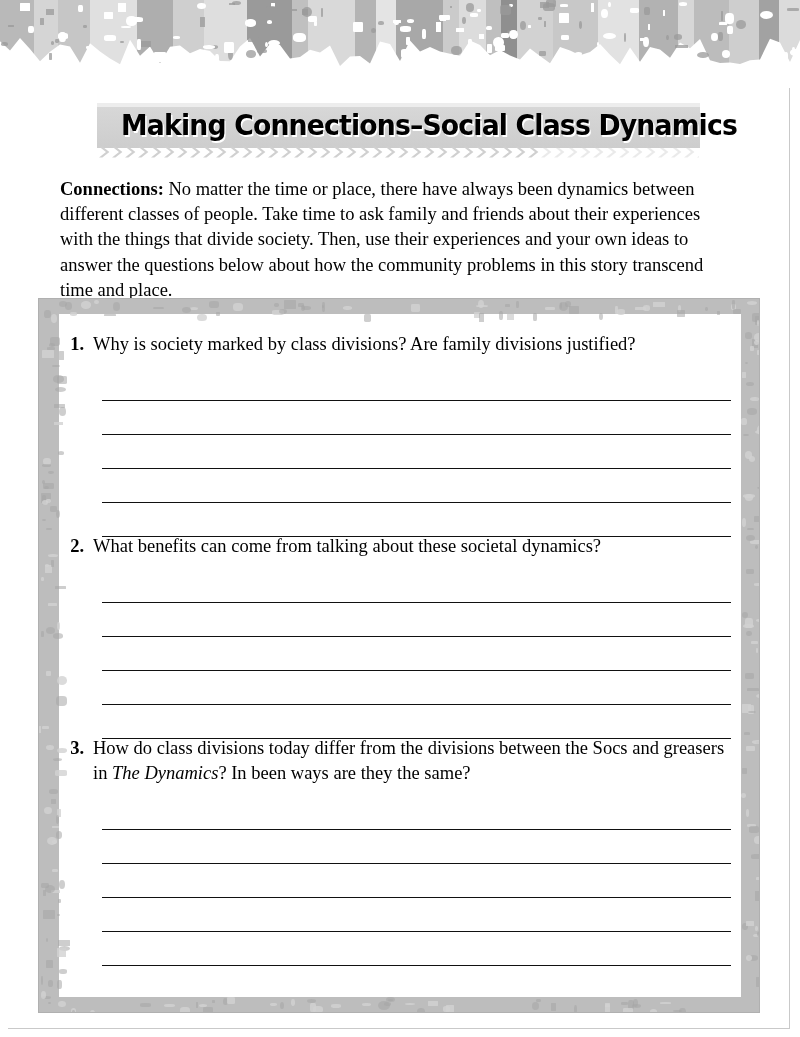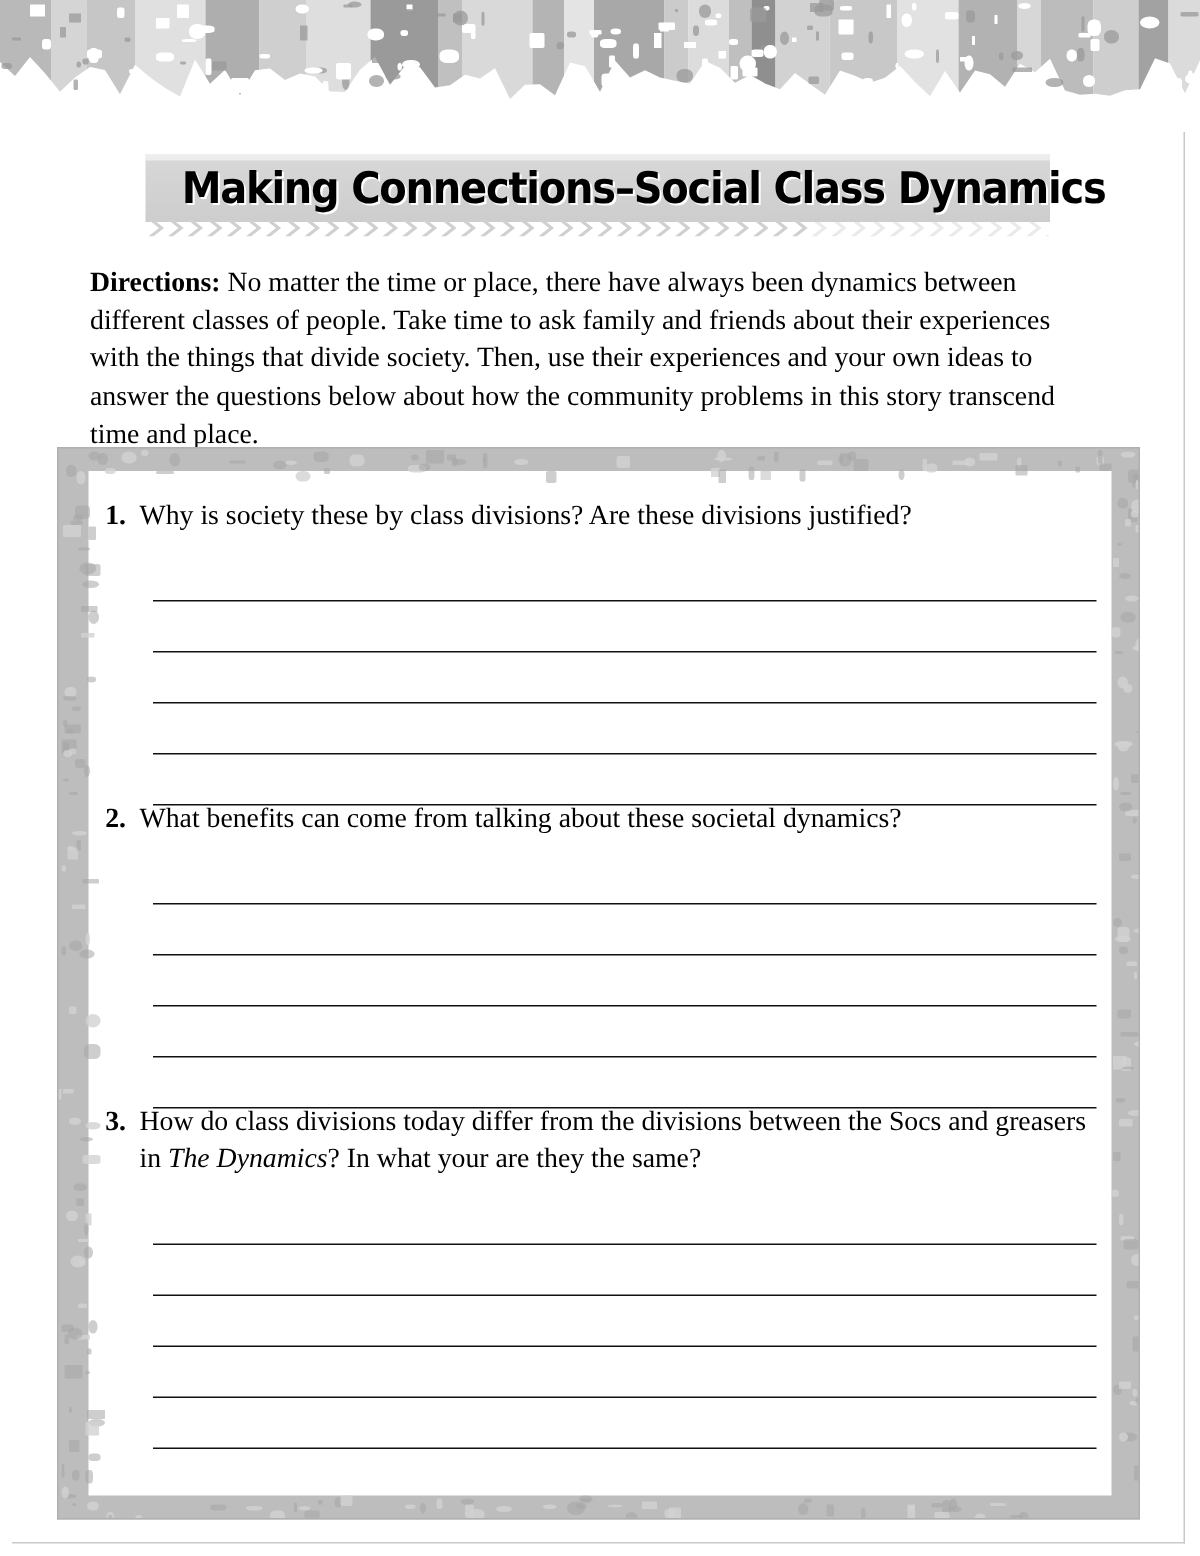--- a/index.html
+++ b/index.html
@@ -420,30 +420,30 @@
         <use xlink:href="#chev" x="559" y="1.5" opacity="0.45"></use>
         <use xlink:href="#chev" x="572" y="1.5" opacity="0.45"></use>
         <use xlink:href="#chev" x="585" y="1.5" opacity="0.45"></use>
         <use xlink:href="#chev" x="598" y="1.5" opacity="0.45"></use>
       </g>
   </svg>
   <div class="title-text">Making Connections–Social Class Dynamics</div>
 </div>
 
 <div id="directions">
-  <span class="lead">Directions:</span><span> No matter the time or place, there have always been dynamics between different classes of people.  Take time to ask family and friends about their experiences with the things that divide society.  Then, use their experiences and your own ideas to answer the questions below about how the community problems in this story transcend time and place.</span>
+  <span class="lead">Connections:</span><span> No matter the time or place, there have always been dynamics between different classes of people.  Take time to ask family and friends about their experiences with the things that divide society.  Then, use their experiences and your own ideas to answer the questions below about how the community problems in this story transcend time and place.</span>
 </div>
 
 <div id="content-frame">
   <div id="inner-panel">
 
   <div class="question-block" style="top: 18px;">
         <div class="q-row">
           <div class="q-num">1.</div>
-          <div class="q-text">Why is society these by class divisions?  Are these divisions justified?</div>
+          <div class="q-text">Why is society marked by class divisions?  Are family divisions justified?</div>
         </div>
         <div class="lines">
           <div class="ans-line"></div>
           <div class="ans-line"></div>
           <div class="ans-line"></div>
           <div class="ans-line"></div>
           <div class="ans-line"></div>
         </div>
       </div>
       <div class="question-block" style="top: 220px;">
@@ -455,21 +455,21 @@
           <div class="ans-line"></div>
           <div class="ans-line"></div>
           <div class="ans-line"></div>
           <div class="ans-line"></div>
           <div class="ans-line"></div>
         </div>
       </div>
       <div class="question-block" style="top: 422px;">
         <div class="q-row">
           <div class="q-num">3.</div>
-          <div class="q-text"><span>How do class divisions today differ from the divisions between the Socs and greasers in </span><i>The Dynamics</i><span>?  In what your are they the same?</span></div>
+          <div class="q-text"><span>How do class divisions today differ from the divisions between the Socs and greasers in </span><i>The Dynamics</i><span>?  In been ways are they the same?</span></div>
         </div>
         <div class="lines">
           <div class="ans-line"></div>
           <div class="ans-line"></div>
           <div class="ans-line"></div>
           <div class="ans-line"></div>
           <div class="ans-line"></div>
           <div class="ans-line"></div>
         </div>
       </div>

